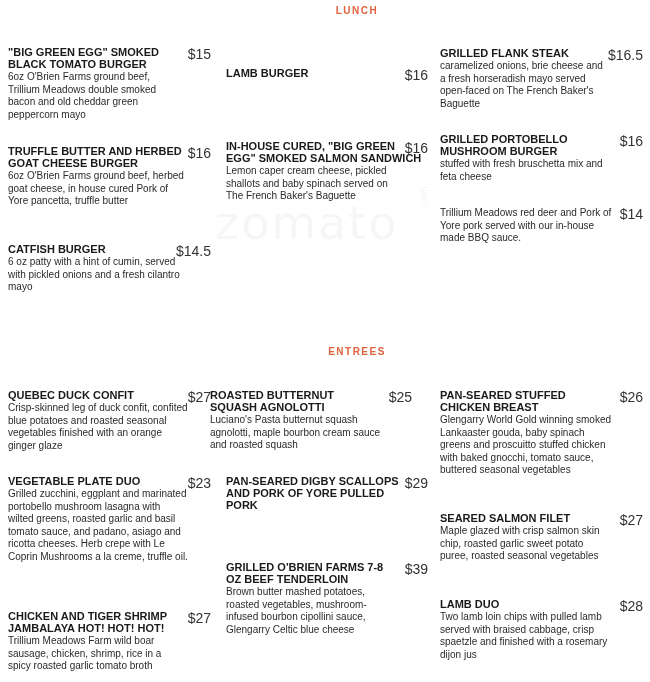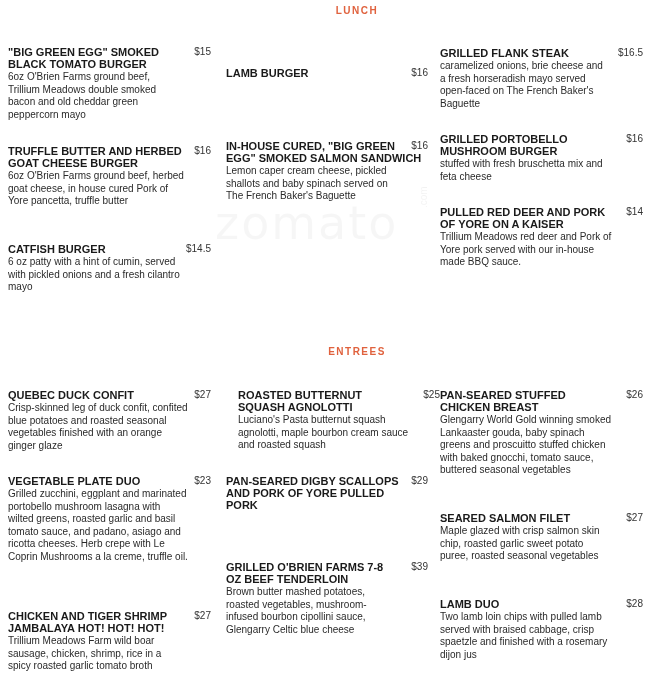--- a/index.html
+++ b/index.html
@@ -15,21 +15,21 @@
     margin-left: 32px;
   }
   .item {
     position: absolute;
   }
   .item .name {
     font-size: 11px; font-weight: bold; line-height: 12px; color: #1a1a1a;
     text-transform: uppercase;
   }
   .item .price {
-    position: absolute; top: 0; font-size: 10px; color: #333;
+    position: absolute; top: 0; font-size: 14px; color: #333;
   }
   .item .desc {
     font-size: 10px; line-height: 12.5px; color: #2a2a2a; margin-top: 1px;
   }
   .watermark {
     position: absolute; left: 215px; top: 196px; font-size: 46px;
     color: rgba(0,0,0,0.035); letter-spacing: 2px; font-family: "DejaVu Sans", sans-serif;
     pointer-events: none;
   }
   .watermark-com {
@@ -77,21 +77,20 @@
     <div class="name" style="width:170px;">GRILLED FLANK STEAK</div>
     <div class="price" style="right:0px;">$16.5</div>
     <div class="desc" style="width:170px;">caramelized onions, brie cheese and a fresh horseradish mayo served open-faced on The French Baker's Baguette</div>
   </div>
   <div class="item" style="left:440px;top:133px;width:203px;">
     <div class="name" style="width:140px;">GRILLED PORTOBELLO MUSHROOM BURGER</div>
     <div class="price" style="right:0px;">$16</div>
     <div class="desc" style="width:170px;">stuffed with fresh bruschetta mix and feta cheese</div>
   </div>
   <div class="item" style="left:440px;top:206px;width:203px;">
-    <div class="name" style="width:175px;">PULLED RED DEER AND PORK OF YORE ON A KAISER</div>
     <div class="price" style="right:0px;">$14</div>
     <div class="desc" style="width:175px;">Trillium Meadows red deer and Pork of Yore pork served with our in-house made BBQ sauce.</div>
   </div>
 
   <div class="section-heading" style="top:346px;">ENTREES</div>
 
   <div class="item" style="left:8px;top:389px;width:205px;">
     <div class="name" style="width:175px;">QUEBEC DUCK CONFIT</div>
     <div class="price" style="right:2px;">$27</div>
     <div class="desc" style="width:180px;">Crisp-skinned leg of duck confit, confited blue potatoes and roasted seasonal vegetables finished with an orange ginger glaze</div>
@@ -100,21 +99,21 @@
     <div class="name" style="width:175px;">VEGETABLE PLATE DUO</div>
     <div class="price" style="right:2px;">$23</div>
     <div class="desc" style="width:180px;">Grilled zucchini, eggplant and marinated portobello mushroom lasagna with wilted greens, roasted garlic and basil tomato sauce, and padano, asiago and ricotta cheeses. Herb crepe with Le Coprin Mushrooms a la creme, truffle oil.</div>
   </div>
   <div class="item" style="left:8px;top:610px;width:205px;">
     <div class="name" style="width:175px;">CHICKEN AND TIGER SHRIMP JAMBALAYA HOT! HOT! HOT!</div>
     <div class="price" style="right:2px;">$27</div>
     <div class="desc" style="width:175px;">Trillium Meadows Farm wild boar sausage, chicken, shrimp, rice in a spicy roasted garlic tomato broth</div>
   </div>
 
-  <div class="item" style="left:238px;top:389px;width:202px;">
+  <div class="item" style="left:210px;top:389px;width:202px;">
     <div class="name" style="width:140px;">ROASTED BUTTERNUT SQUASH AGNOLOTTI</div>
     <div class="price" style="right:0px;">$25</div>
     <div class="desc" style="width:172px;">Luciano's Pasta butternut squash agnolotti, maple bourbon cream sauce and roasted squash</div>
   </div>
   <div class="item" style="left:226px;top:475px;width:202px;">
     <div class="name" style="width:192px;">PAN-SEARED DIGBY SCALLOPS AND PORK OF YORE PULLED PORK</div>
     <div class="price" style="right:0px;">$29</div>
   </div>
   <div class="item" style="left:226px;top:561px;width:202px;">
     <div class="name" style="width:165px;">GRILLED O'BRIEN FARMS 7-8 OZ BEEF TENDERLOIN</div>

